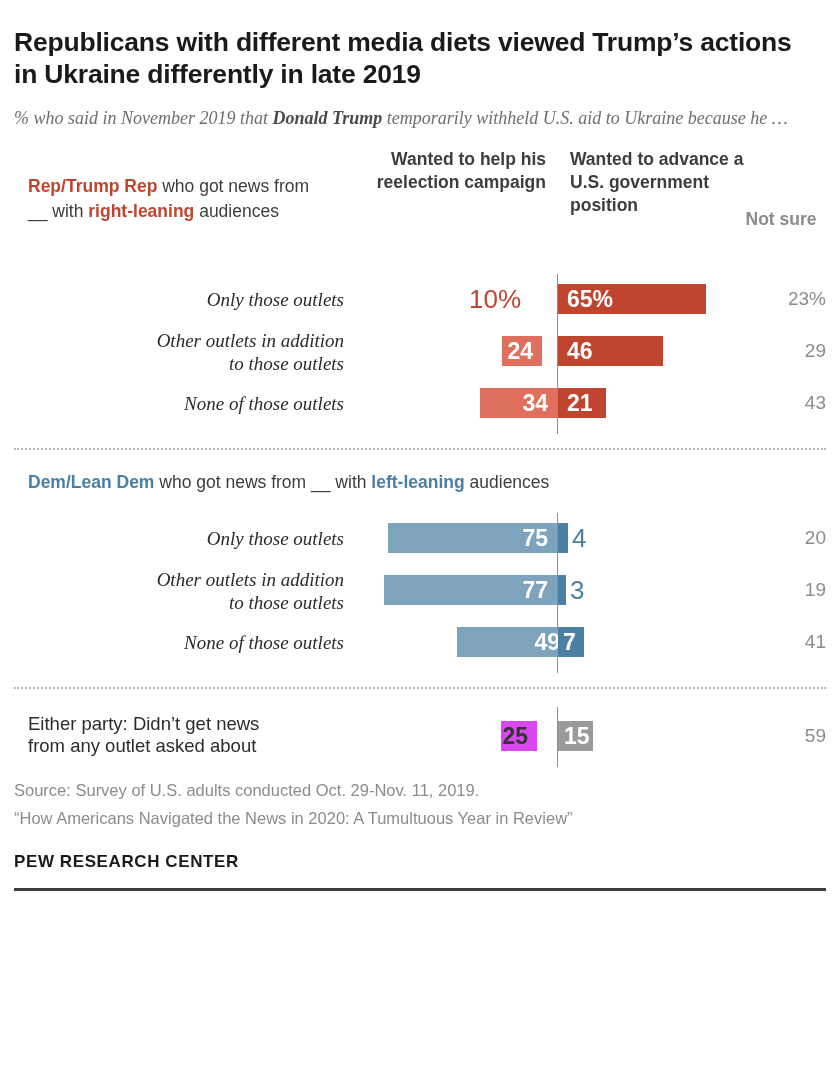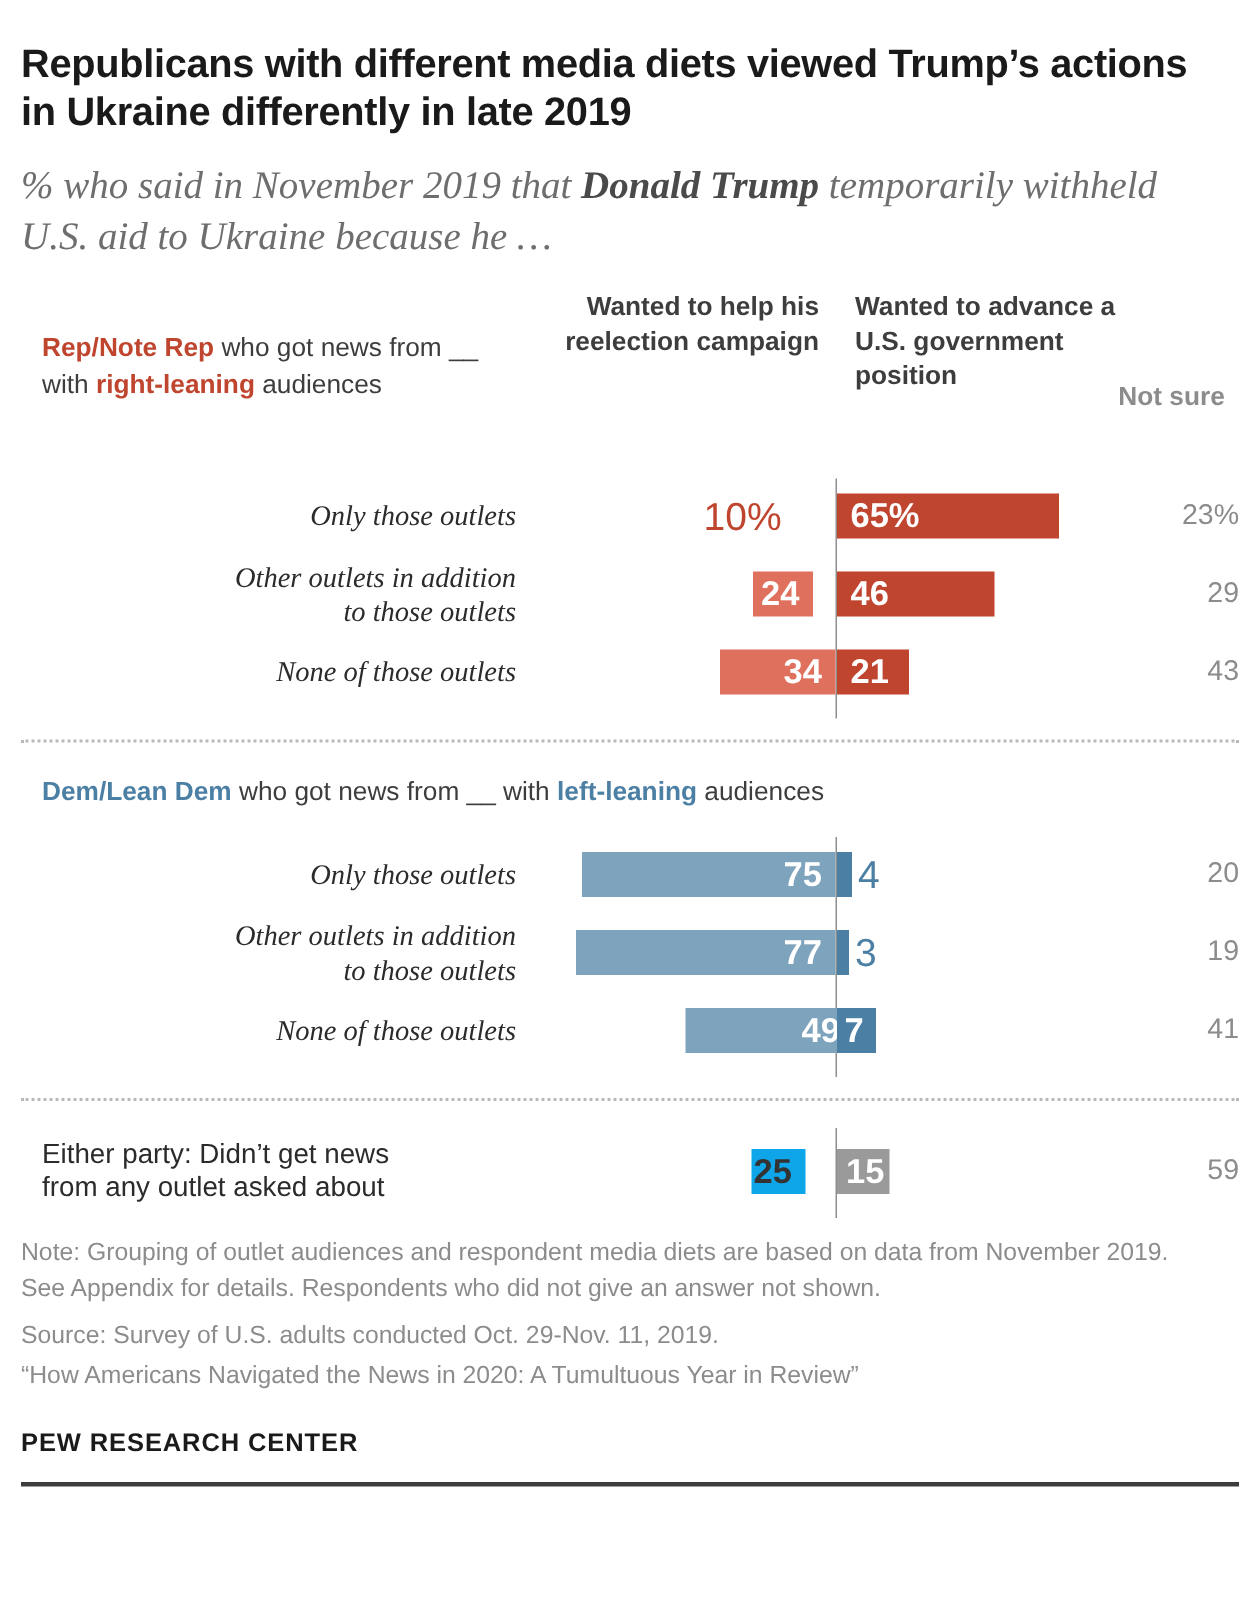--- a/index.html
+++ b/index.html
@@ -29,21 +29,21 @@
     font-weight: bold;
     line-height: 1.22;
     letter-spacing: -0.2px;
     color: #1a1a1a;
     margin: 26px 0 0 0;
     padding-right: 30px;
   }
   .subtitle {
     font-family: "Liberation Serif", serif;
     font-style: italic;
-    font-size: 26px;
+    font-size: 18px;
     line-height: 1.32;
     color: #6e6e6e;
     margin: 16px 0 0 0;
     padding-right: 20px;
   }
   .subtitle b {
     font-weight: bold;
     color: #4a4a4a;
   }
 
@@ -214,21 +214,21 @@
   <div class="subtitle">
     <span>% who said in November 2019 that </span><b>Donald Trump</b><span> temporarily withheld U.S. aid to Ukraine because he …</span>
   </div>
 
   <div class="colheaders">
     <div class="ch ch-left">Wanted to help his reelection campaign</div>
     <div class="ch ch-right">Wanted to advance a U.S. government position</div>
     <div class="ch ch-notsure">Not sure</div>
 
     <div class="grouplabel gl-rep">
-      <span class="rep">Rep/Note Rep</span><span> who got news from __ with </span><span class="rep">right-leaning</span><span> audiences</span>
+      <span class="rep">Rep/Trump Rep</span><span> who got news from __ with </span><span class="rep">right-leaning</span><span> audiences</span>
     </div>
   </div>
 
   <div class="chart">
 
     <div class="axis" style="top:0; height:160px;"></div>
 
     <div class="row">
       <div class="rowlabel one">Only those outlets</div>
       <div class="outside-val" style="left:455px; color:#c0452f;">10%</div>
@@ -310,33 +310,32 @@
     <div class="divider" style="margin-top:18px;"></div>
 
     <div style="position:relative; margin-top:22px;">
       <div class="axis" style="top:-4px; height:60px;"></div>
 
       <div class="row">
         <div class="rowlabel plain" style="top:2px;">
           <span>Either party: Didn’t get news</span><br>
           <span>from any outlet asked about</span>
         </div>
-        <div class="bar left" style="left:487px; width:36px; background:#0ea5e9;">
+        <div class="bar left" style="left:487px; width:36px; background:#d946ef;">
           <span style="color:#333;">25</span>
         </div>
         <div class="bar right" style="left:544px; width:35px; background:#9a9a9a;">
           <span style="left:6px;">15</span>
         </div>
         <div class="notsure">59</div>
       </div>
     </div>
   </div>
 
   <div class="notes">
-    <p>Note: Grouping of outlet audiences and respondent media diets are based on data from November 2019. See Appendix for details. Respondents who did not give an answer not shown.</p>
     <p class="src">Source: Survey of U.S. adults conducted Oct. 29-Nov. 11, 2019.</p>
     <p>“How Americans Navigated the News in 2020: A Tumultuous Year in Review”</p>
   </div>
 
   <div class="brand">PEW RESEARCH CENTER</div>
   <div class="rule"></div>
 
 </div>
 
 </body></html>

